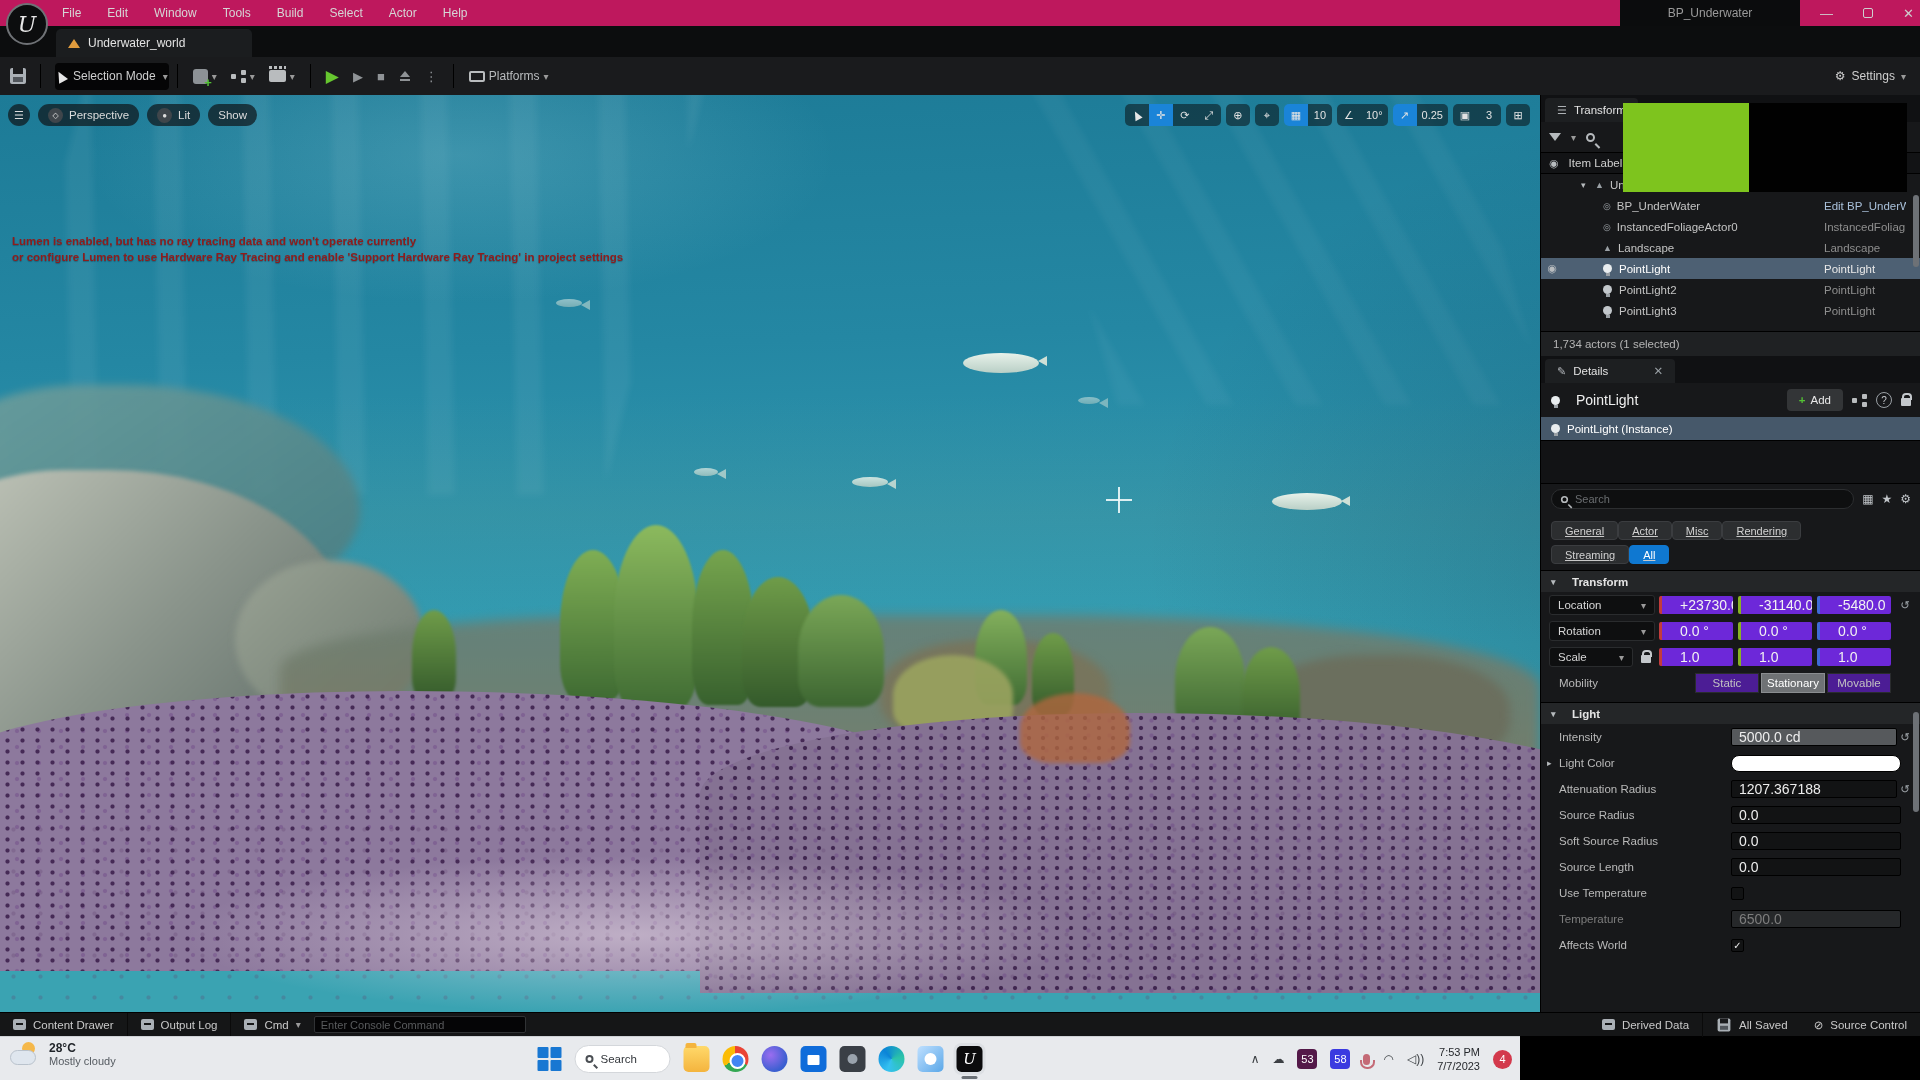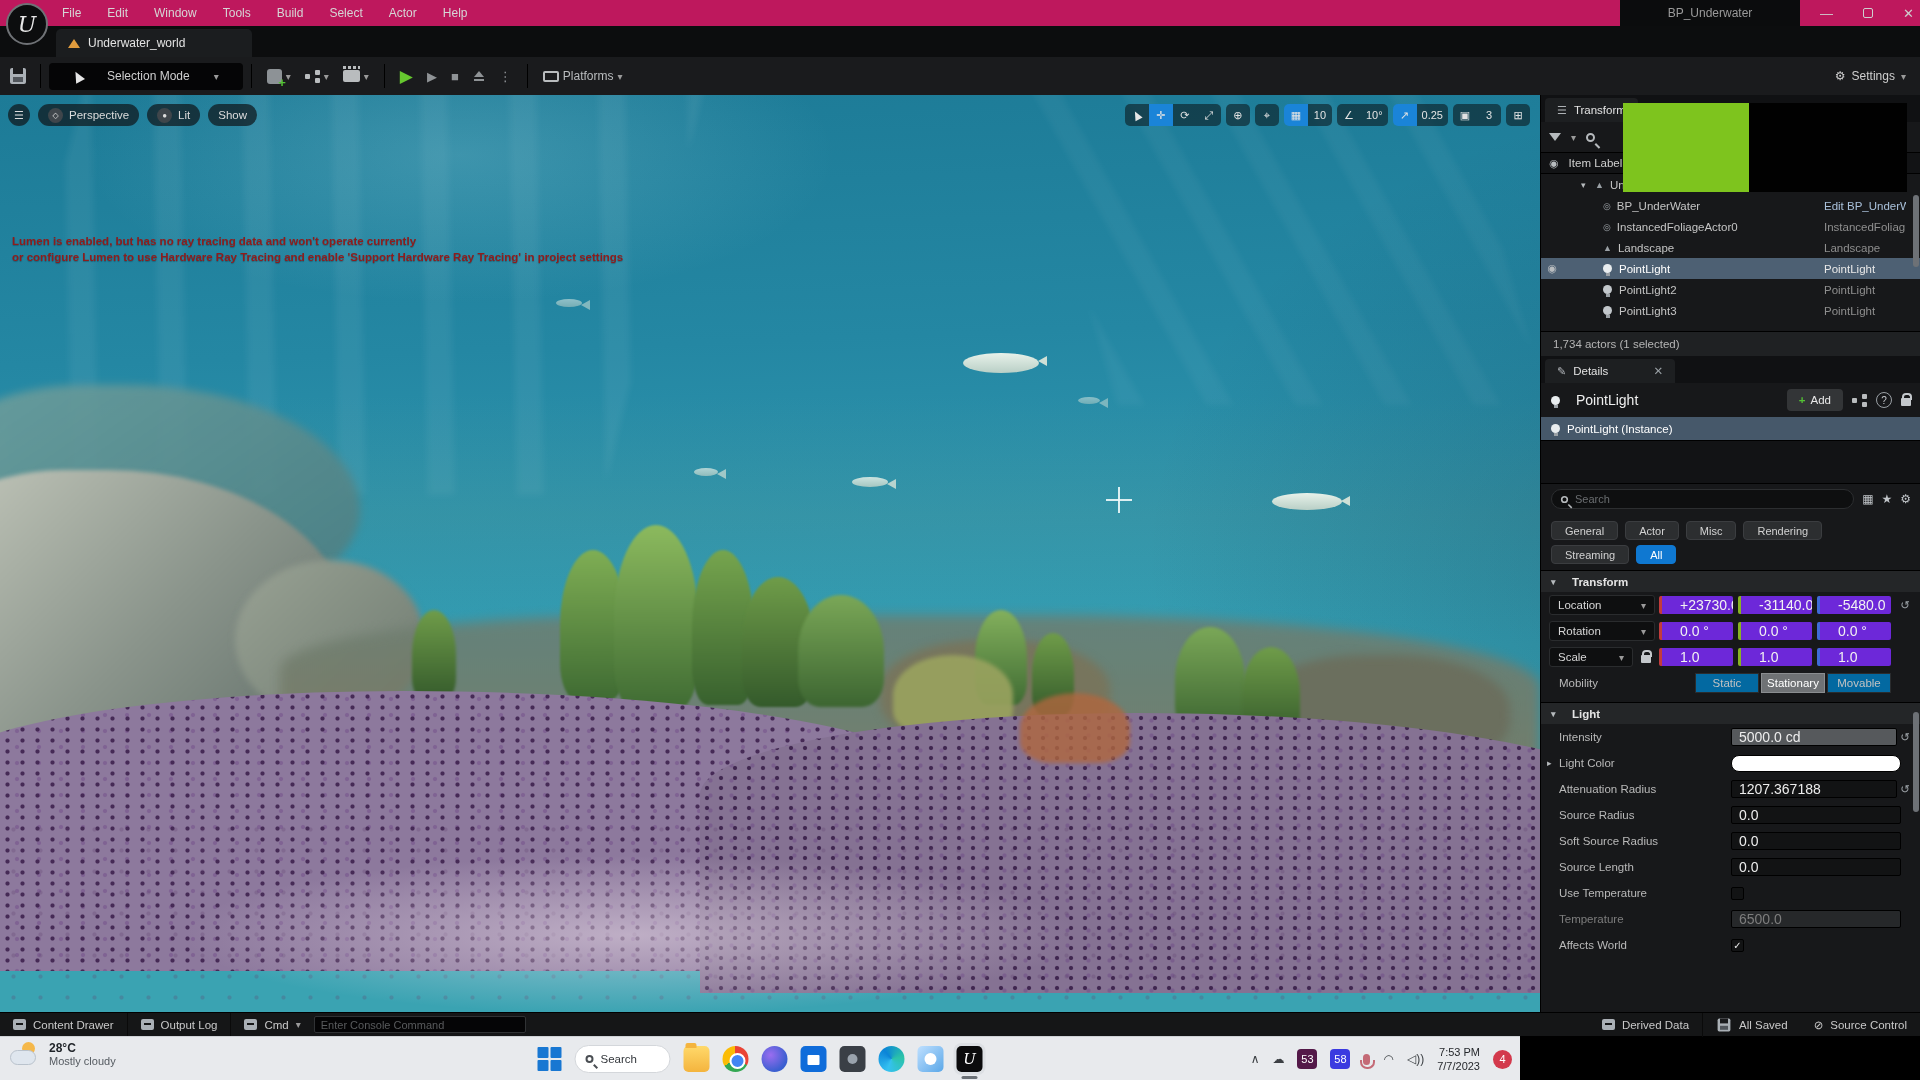--- a/index.html
+++ b/index.html
@@ -29,21 +29,21 @@
     border-bottom:9px solid #e09b3d; }
 
   
   #toolbar { position:absolute; left:0; top:57px; width:1920px; height:38px; background:#1a1b1d;
     display:flex; align-items:center; color:#cfcfcf; font-size:12px; }
   .tb-sep { width:1px; height:24px; background:#000; margin:0 8px; }
   .save-ic { width:16px; height:16px; background:#aab0b6; border-radius:2px; position:relative; }
   .save-ic::before { content:""; position:absolute; left:3px; top:0; width:10px; height:6px; background:#1a1b1d; }
   .save-ic::after { content:""; position:absolute; left:3px; bottom:2px; width:10px; height:5px; background:#51565c; }
   #sel-mode { background:#050506; border-radius:4px; height:27px; display:flex; align-items:center;
-    gap:24px; padding:0 24px; }
+    gap:7px; padding:0 1px; margin-left:6px; }
   .cursor-ic { width:0; height:0; border-left:5px solid transparent; border-right:5px solid transparent;
     border-bottom:11px solid #e6e6e6; transform:rotate(-28deg); }
   .chev { color:#9a9a9a; font-size:10px; }
   .tb-ic { display:flex; align-items:center; gap:4px; margin:0 7px; color:#b9bcbe; }
   .cube-ic { width:15px; height:15px; background:#8d9296; border-radius:3px; position:relative; }
   .cube-ic::after { content:"+"; position:absolute; right:-4px; bottom:-6px; color:#53c234; font-size:13px; font-weight:bold; }
   .bp-ic { width:15px; height:13px; position:relative; }
   .bp-ic::before, .bp-ic::after { content:""; position:absolute; background:#b9bcbe; width:5px; height:5px; border-radius:1px; }
   .bp-ic::before { left:0; top:4px; } .bp-ic::after { right:0; top:0; box-shadow:0 8px 0 #b9bcbe; }
   .clap-ic { width:17px; height:12px; background:#b9bcbe; border-radius:2px; position:relative; }
@@ -137,36 +137,36 @@
   .comp-row { height:23px; display:flex; align-items:center; padding:0 10px 0 34px; color:#d8d8d8; }
   .editcpp { margin-left:auto; color:#d0d0d0; border-bottom:1px dashed #8f8f8f; }
   #details-gap { height:44px; background:#121315; border-top:1px solid #000; border-bottom:1px solid #000; }
   #details-search { height:30px; display:flex; align-items:center; gap:8px; padding:0 10px; }
   #search-field { flex:1; height:20px; background:#0e0f10; border:1px solid #2c2e30; border-radius:10px;
     color:#9a9a9a; font-size:11px; padding:0 8px; display:flex; align-items:center; gap:6px; }
   #search-field input { background:transparent; border:none; outline:none; color:#bdbdbd; font-size:11px; width:150px; }
   #search-field input::placeholder { color:#6a6d70; }
   .small-ic { color:#c0c4c8; font-size:12px; }
   #pill-rows { padding:2px 10px 6px; }
-  .pill-row { display:flex; gap:7px; margin-top:5px; }
+  .pill-row { display:flex; margin-top:5px;text-decoration:underline; }
   .pill { background:#2c2e30; border:1px solid #3b3d40; border-radius:4px; height:19px; padding:0 13px;
     display:flex; align-items:center; color:#d2d2d2; font-size:11px; }
   .pill.active { background:#0f78d1; border-color:#0f78d1; color:#fff; }
   .sect-head { height:22px; background:#242628; border-top:1px solid #000; display:flex; align-items:center;
     gap:7px; padding:0 10px; color:#e4e4e4; font-weight:bold; font-size:11.5px; }
   .tr-row { height:26px; display:flex; align-items:center; padding:0 8px; }
   .tr-label-pill { width:106px; height:20px; background:#0e0f10; border:1px solid #2a2c2e; border-radius:3px;
     display:flex; align-items:center; justify-content:space-between; padding:0 8px; color:#d6d6d6; }
   .axes { display:flex; gap:5px; margin-left:auto; margin-right:6px; }
   .axis { width:74px; height:18px; background:#6d28d9; border-radius:2px; display:flex; align-items:center;
     padding:0 18px; color:#f2f2f2; font-size:14px; overflow:hidden; white-space:nowrap; }
   .axis.x { border-left:3px solid #c23c3c; } .axis.y { border-left:3px solid #88b324; }
   .axis.z { border-left:3px solid #3f6bd6; }
   .undo { color:#9aa0a5; width:16px; text-align:center; flex:none; }
-  .mob-btn { width:64px; height:20px; background:#0369a1; border:1px solid #2a2c2e; color:#c2c2c2;
+  .mob-btn { width:64px; height:20px; background:#4c1d95; border:1px solid #2a2c2e; color:#c2c2c2;
     display:flex; align-items:center; justify-content:center; overflow:hidden; white-space:nowrap; }
   .mob-btn.sel { background:#6f7275; color:#fff; border-color:#8a8d90; }
   .prop-row { height:26px; display:flex; align-items:center; padding:0 8px 0 18px; }
   .prop-label { width:172px; color:#b9b9b9; overflow:hidden; white-space:nowrap; flex:none; }
   .prop-field { width:170px; height:18px; background:#121314; border:1px solid #000; border-radius:2px;
     color:#ededed; display:flex; align-items:center; padding:0 7px; font-size:14px; }
   .prop-field.lit { background:#56595c; }
   .prop-field.dis { background:#26282a; color:#7d7d7d; }
   .swatch { width:170px; height:17px; background:#fff; border-radius:8px; border:1px solid #000; }
   .chk { width:13px; height:13px; background:#121314; border:1px solid #000; border-radius:2px;

